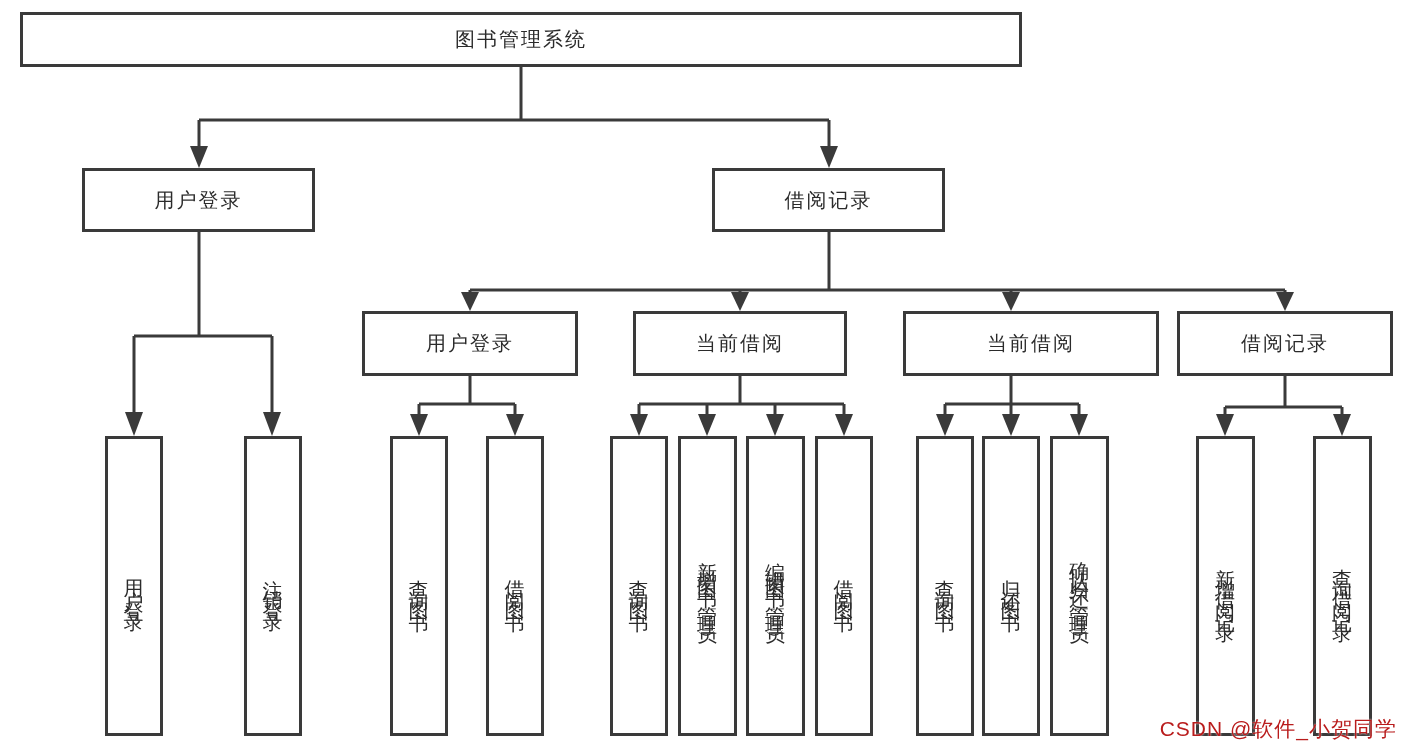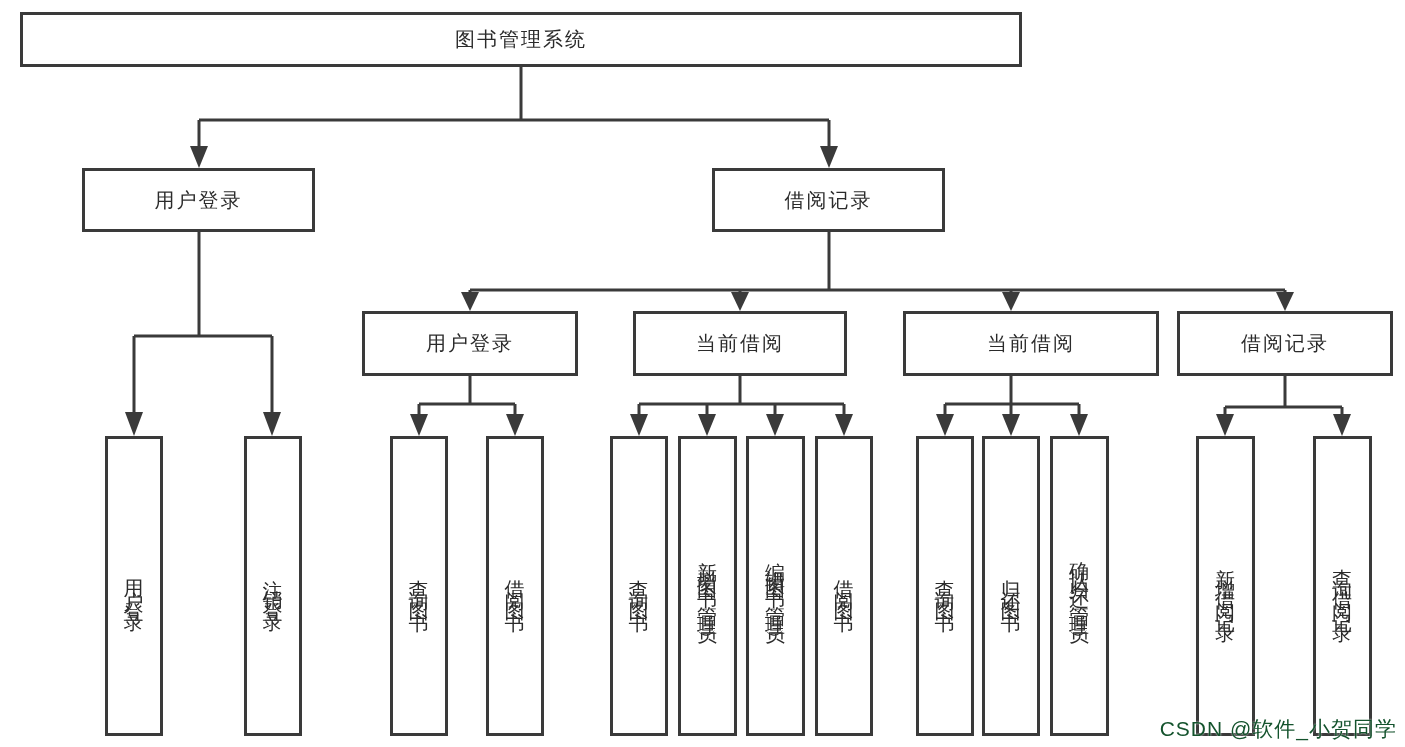--- a/index.html
+++ b/index.html
@@ -44,21 +44,21 @@
   }
   .leaf.long span {
     letter-spacing: 9px;
   }
   #watermark {
     position: absolute;
     right: 8px;
     bottom: 4px;
     font-size: 21px;
     letter-spacing: 1px;
-    color: #14532d;
+    color: #b91c1c;
     text-shadow: 0 0 2px #ffffff;
   }
 </style>
 </head>
 <body>
 
 <div id="canvas">
 
   <svg id="connectors" viewBox="0 0 1405 747" xmlns="http://www.w3.org/2000/svg">
     <g stroke="#3a3a3a" stroke-width="3" fill="none">

